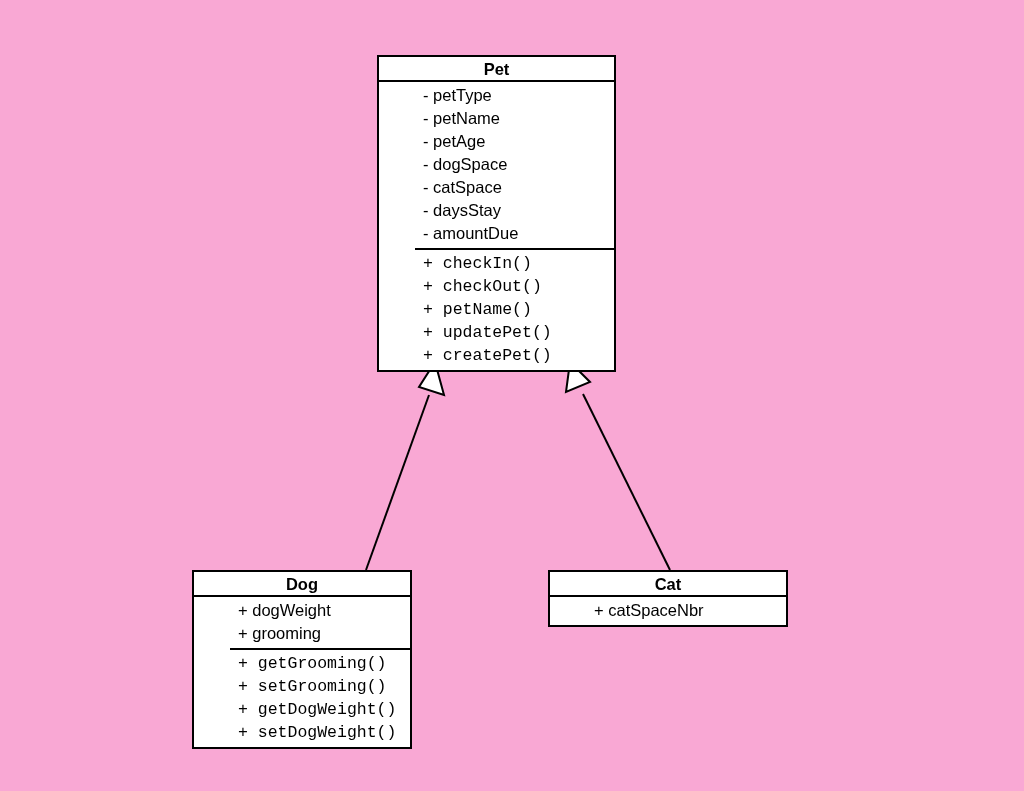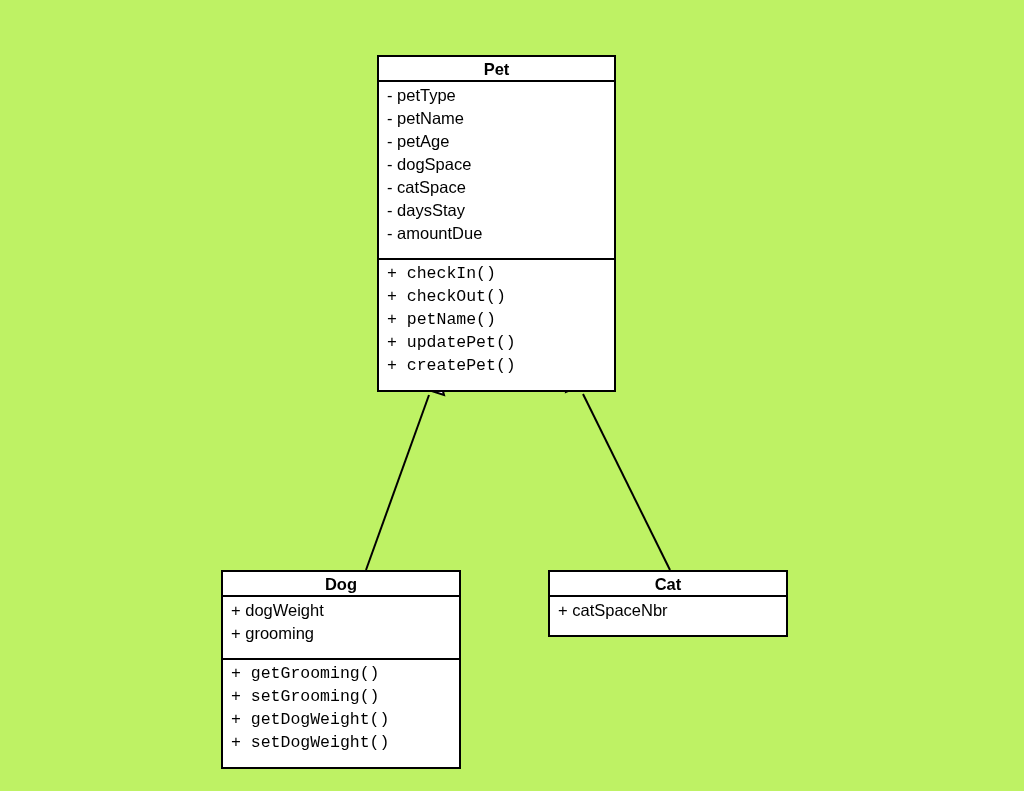--- a/index.html
+++ b/index.html
@@ -9,21 +9,21 @@
     background: #ffffff;
   }
   body {
     font-family: "Liberation Sans", sans-serif;
     color: #000000;
   }
   #canvas {
     position: relative;
     width: 1024px;
     height: 791px;
-    background: #bef264;
+    background: #f9a8d4;
     overflow: hidden;
   }
   
   .uml-class {
     position: absolute;
     box-sizing: border-box;
     background: #ffffff;
     border: 2px solid #000000;
     z-index: 5;
   }
@@ -32,21 +32,22 @@
     height: 25px;
     line-height: 24px;
     text-align: center;
     font-weight: bold;
     font-size: 16.5px;
     border-bottom: 2px solid #000000;
     white-space: nowrap;
   }
   .uml-compartment {
     box-sizing: border-box;
-    padding: 2px 0 13px 0;
+    padding: 2px 0 3px 0;
+    margin-left: 36px;
   }
   .uml-compartment + .uml-compartment {
     border-top: 2px solid #000000;
     font-family: Liberation Mono, monospace;
   }
   .uml-member {
     font-size: 16.5px;
     line-height: 23px;
     height: 23px;
     padding-left: 8px;
@@ -94,21 +95,21 @@
     </div>
     <div class="uml-compartment">
       <div class="uml-member">+ checkIn()</div>
       <div class="uml-member">+ checkOut()</div>
       <div class="uml-member">+ petName()</div>
       <div class="uml-member">+ updatePet()</div>
       <div class="uml-member">+ createPet()</div>
     </div>
   </div>
 
-  <div class="uml-class" id="class-dog" style="left:221px; top:570px; width:240px;">
+  <div class="uml-class" id="class-dog" style="left:192px; top:570px; width:220px;">
     <div class="uml-title">Dog</div>
     <div class="uml-compartment">
       <div class="uml-member">+ dogWeight</div>
       <div class="uml-member">+ grooming</div>
     </div>
     <div class="uml-compartment">
       <div class="uml-member">+ getGrooming()</div>
       <div class="uml-member">+ setGrooming()</div>
       <div class="uml-member">+ getDogWeight()</div>
       <div class="uml-member">+ setDogWeight()</div>

